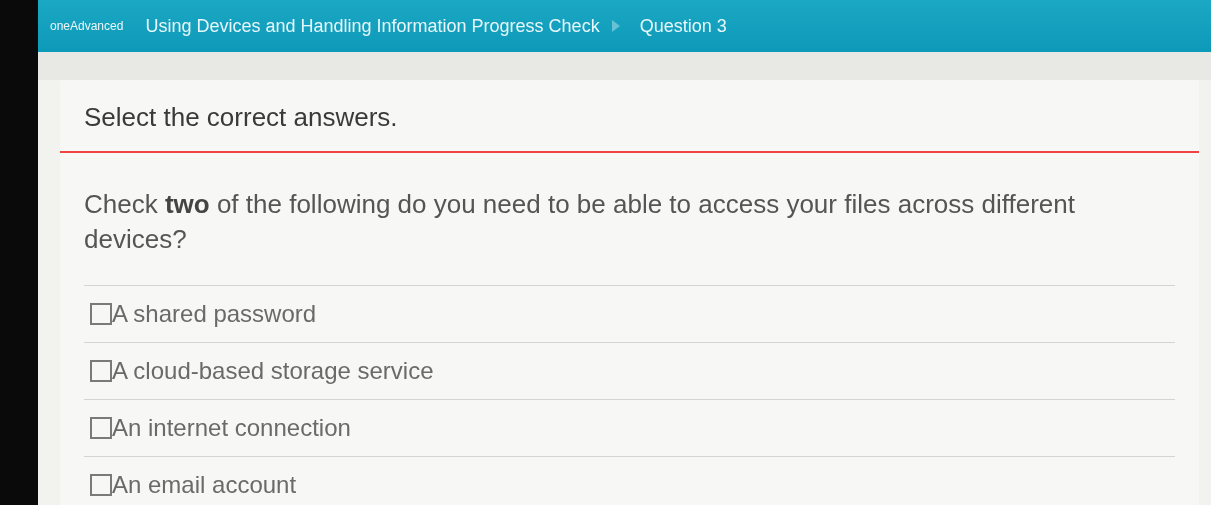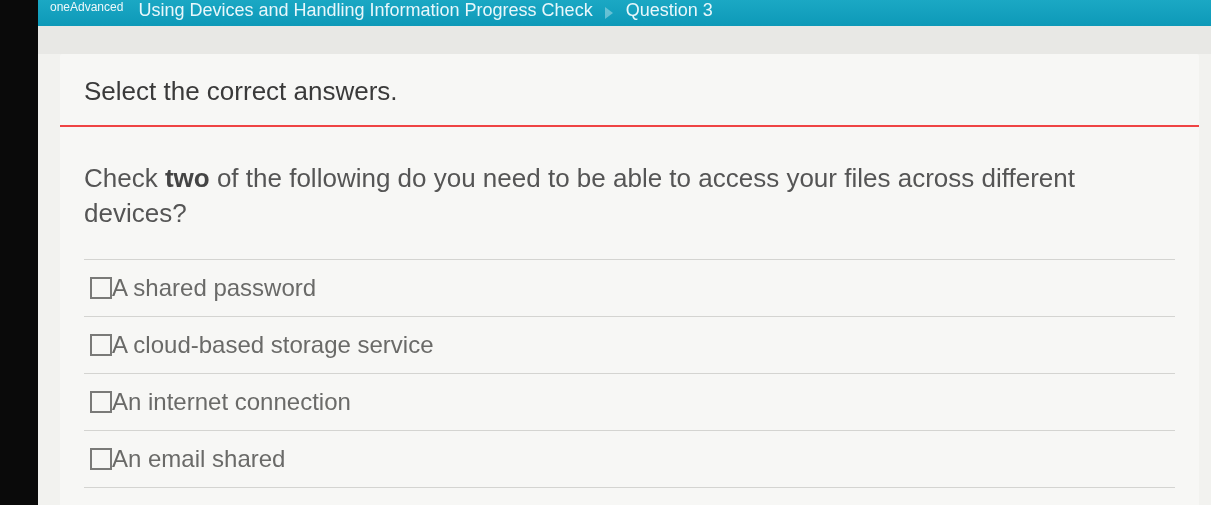--- a/index.html
+++ b/index.html
@@ -25,24 +25,25 @@
     .screen {
       position: absolute;
       left: 38px;
       top: 0;
       right: 0;
       height: 100%;
       background: #e8e8e5;
     }
     .header-bar {
       background: linear-gradient(to bottom, #1ba8c4, #0d99b8);
-      height: 26px;
+      height: 52px;
       display: flex;
+      align-items: center;
       padding: 0 12px;
-      gap: 15px;
+      gap: 22px;
       color: #fff;
     }
     .brand {
       font-size: 12px;
       font-weight: 400;
       opacity: 0.92;
     }
     .breadcrumb-item {
       font-size: 18px;
       font-weight: 400;
@@ -143,21 +144,21 @@
         <div class="option-row">
           <div class="checkbox"></div>
           <span class="option-label">A cloud-based storage service</span>
         </div>
         <div class="option-row">
           <div class="checkbox"></div>
           <span class="option-label">An internet connection</span>
         </div>
         <div class="option-row">
           <div class="checkbox"></div>
-          <span class="option-label">An email shared</span>
+          <span class="option-label">An email account</span>
         </div>
         <div class="option-row">
           
           
         </div>
       </div>
     </div>
   </div>
 </div>
 

